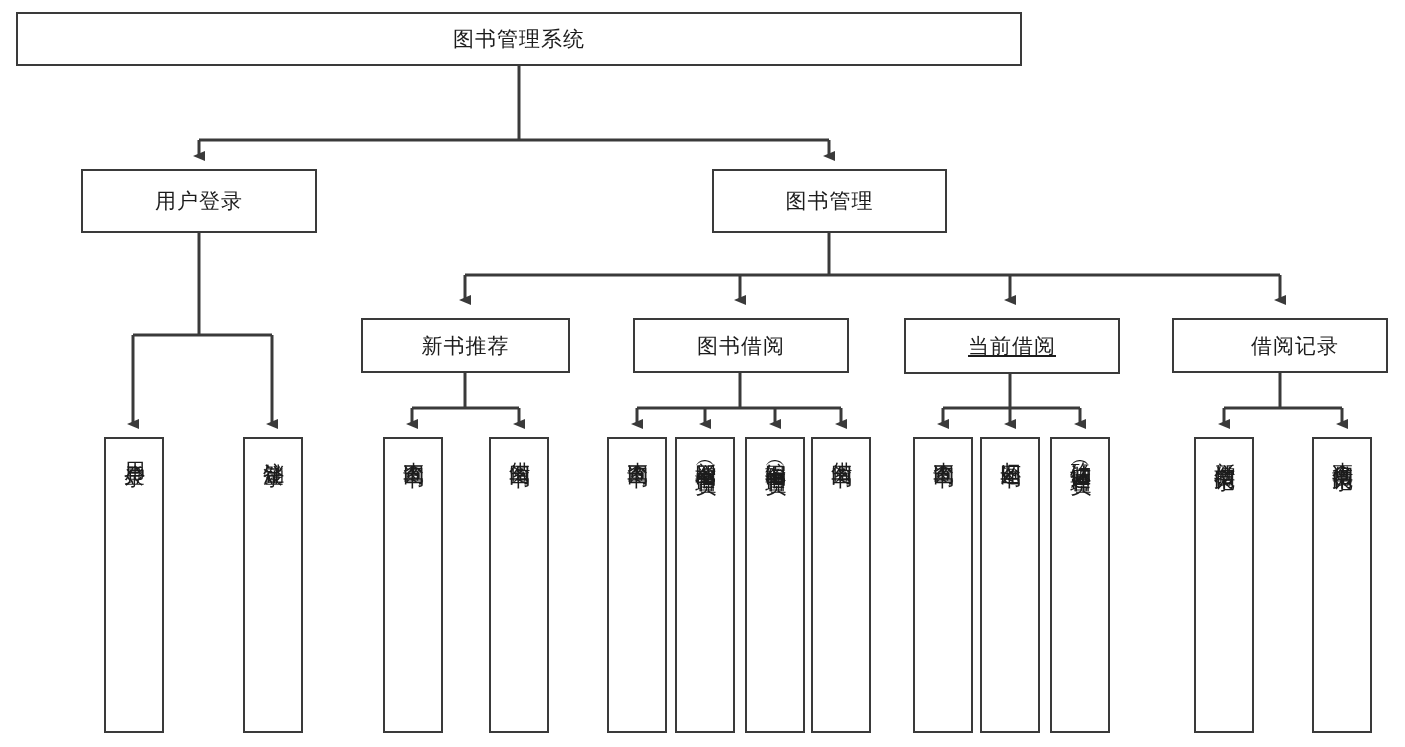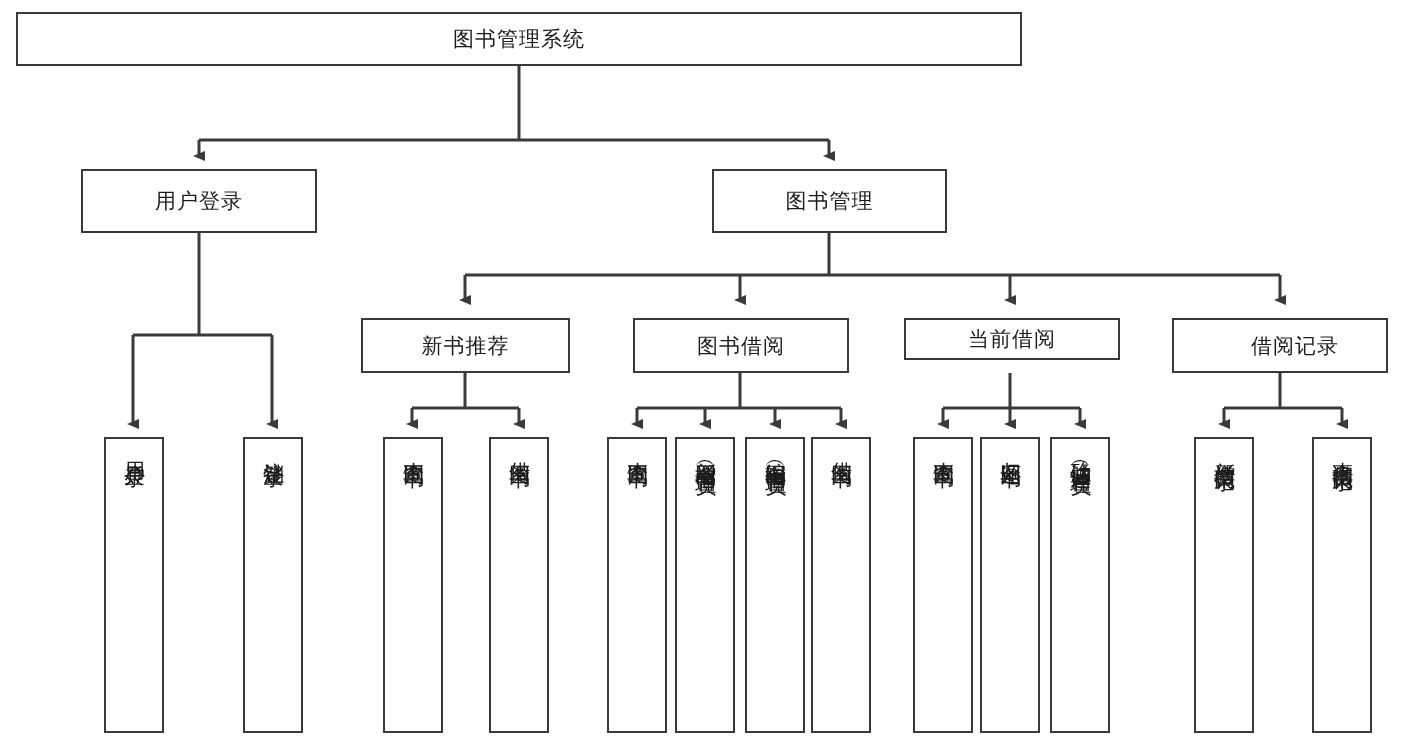--- a/index.html
+++ b/index.html
@@ -128,21 +128,21 @@
   <div class="node h" style="left:361px; top:318px; width:209px; height:55px;">
     <span>新书推荐</span>
   </div>
 
   <div class="node h" style="left:712px; top:169px; width:235px; height:64px;">
     <span>图书管理</span>
   </div>
   <div class="node h" style="left:633px; top:318px; width:216px; height:55px;">
     <span>图书借阅</span>
   </div>
-  <div class="node h" style="left:904px; top:318px; width:216px; height:42px;">
+  <div class="node h" style="left:904px; top:318px; width:216px; height:56px;text-decoration:underline;">
     <span>当前借阅</span>
   </div>
   <div class="node h" style="left:1172px; top:318px; width:216px; height:55px;padding-left:30px;">
     <span>借阅记录</span>
   </div>
 
   <div class="node v" style="left:104px; top:437px; width:60px; height:296px;">
     <span class="vtext">用户登录</span>
   </div>
   <div class="node v" style="left:243px; top:437px; width:60px; height:296px;">

